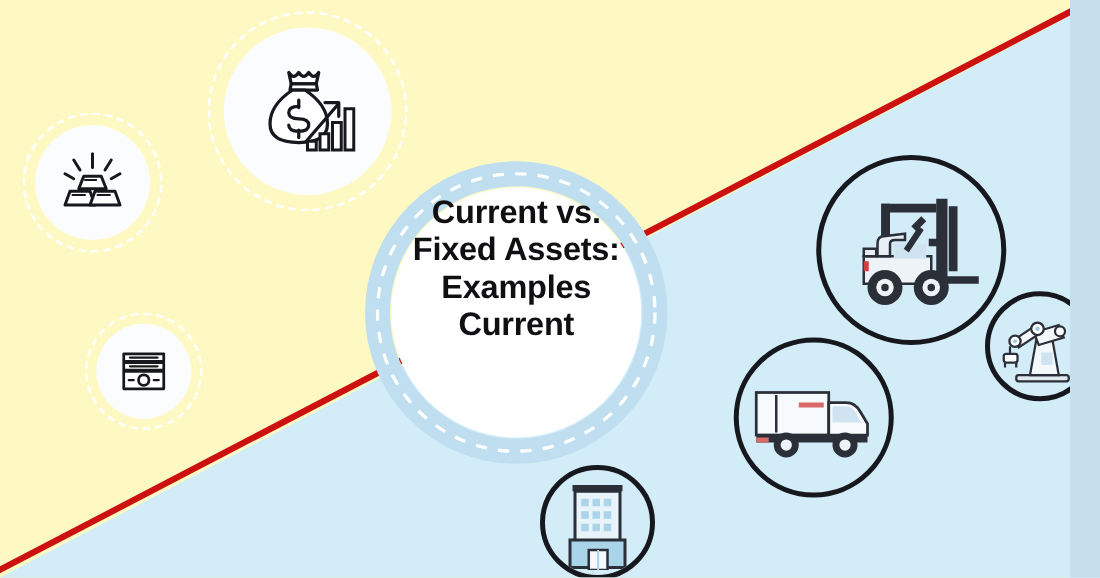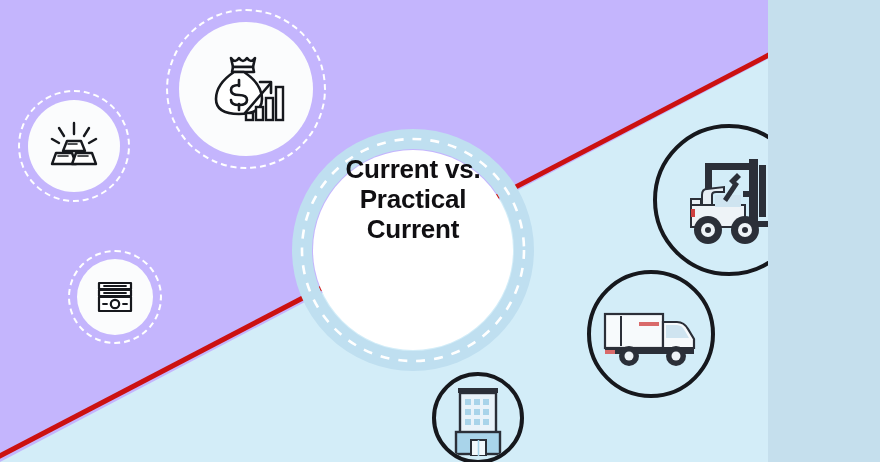--- a/index.html
+++ b/index.html
@@ -1,21 +1,21 @@
 <!DOCTYPE html>
 <html><head>
 <meta charset="utf-8">
 <style>
   html,body{margin:0;padding:0;}
   body{
     width:880px;height:462px;overflow:hidden;
     font-family:"Liberation Sans",sans-serif;
     background:#c5dfed;
   }
-  .canvas{position:relative;width:768px;height:462px;overflow:hidden;background:#c4b5fd;}
+  .canvas{position:relative;width:856px;height:462px;overflow:hidden;background:#fef9c3;}
 
   
   .bg-lower{
     position:absolute;left:0;top:0;width:880px;height:462px;
     background:#d3edf8;
     clip-path:polygon(0 462px, 880px 0, 880px 462px);
   }
   .red-diagonal{
     position:absolute;left:0;top:0;width:880px;height:462px;
     pointer-events:none;
@@ -154,21 +154,22 @@
   </div>
 
   <div class="hero">
     <svg class="band" viewBox="0 0 244 244">
       <circle cx="122" cy="122" r="111" fill="none" stroke="#bfdff0" stroke-width="20"></circle>
       <circle cx="122" cy="122" r="111" fill="none" stroke="#ffffff" stroke-width="2.6" stroke-dasharray="9 9"></circle>
     </svg>
     <div class="inner"></div>
     <div class="title">
       <span>Current vs.</span>
-      <span>Practical</span>
+      <span>Fixed Assets:</span>
+      <span>Examples</span>
       <span>Current</span>
     </div>
   </div>
 
   <div class="ocircle" style="left:653px;top:124px;width:152px;height:152px;">
     <div class="glyph">
       <svg width="116" height="106" viewBox="0 0 116 106">
 
         <rect x="78" y="12" width="9" height="66" fill="#2b2f38"></rect>
         <rect x="88" y="18" width="7" height="52" fill="#2b2f38"></rect>

